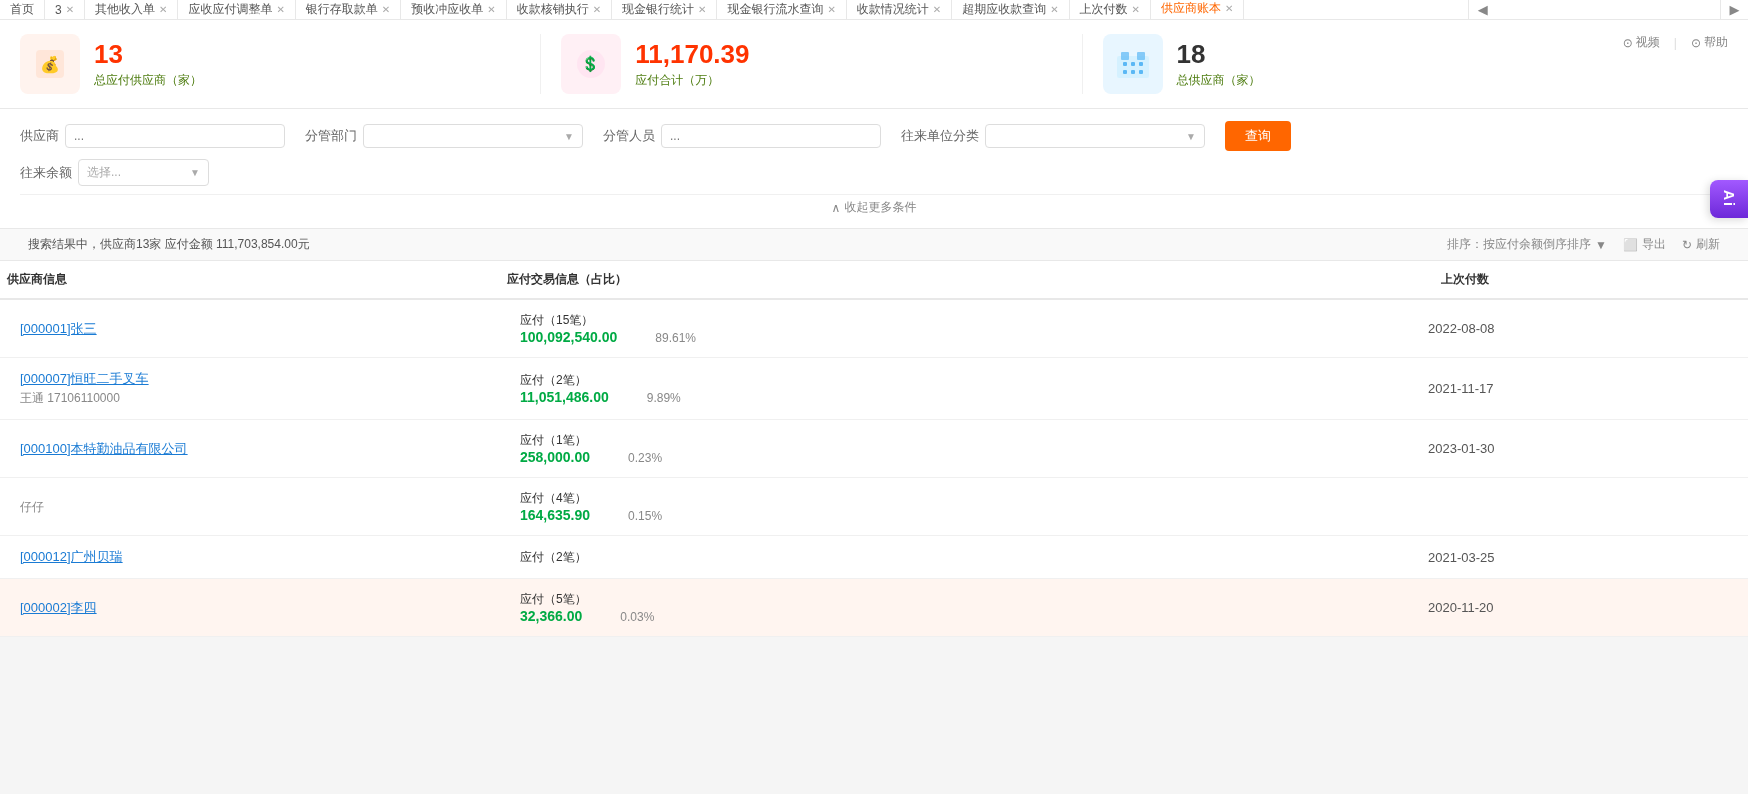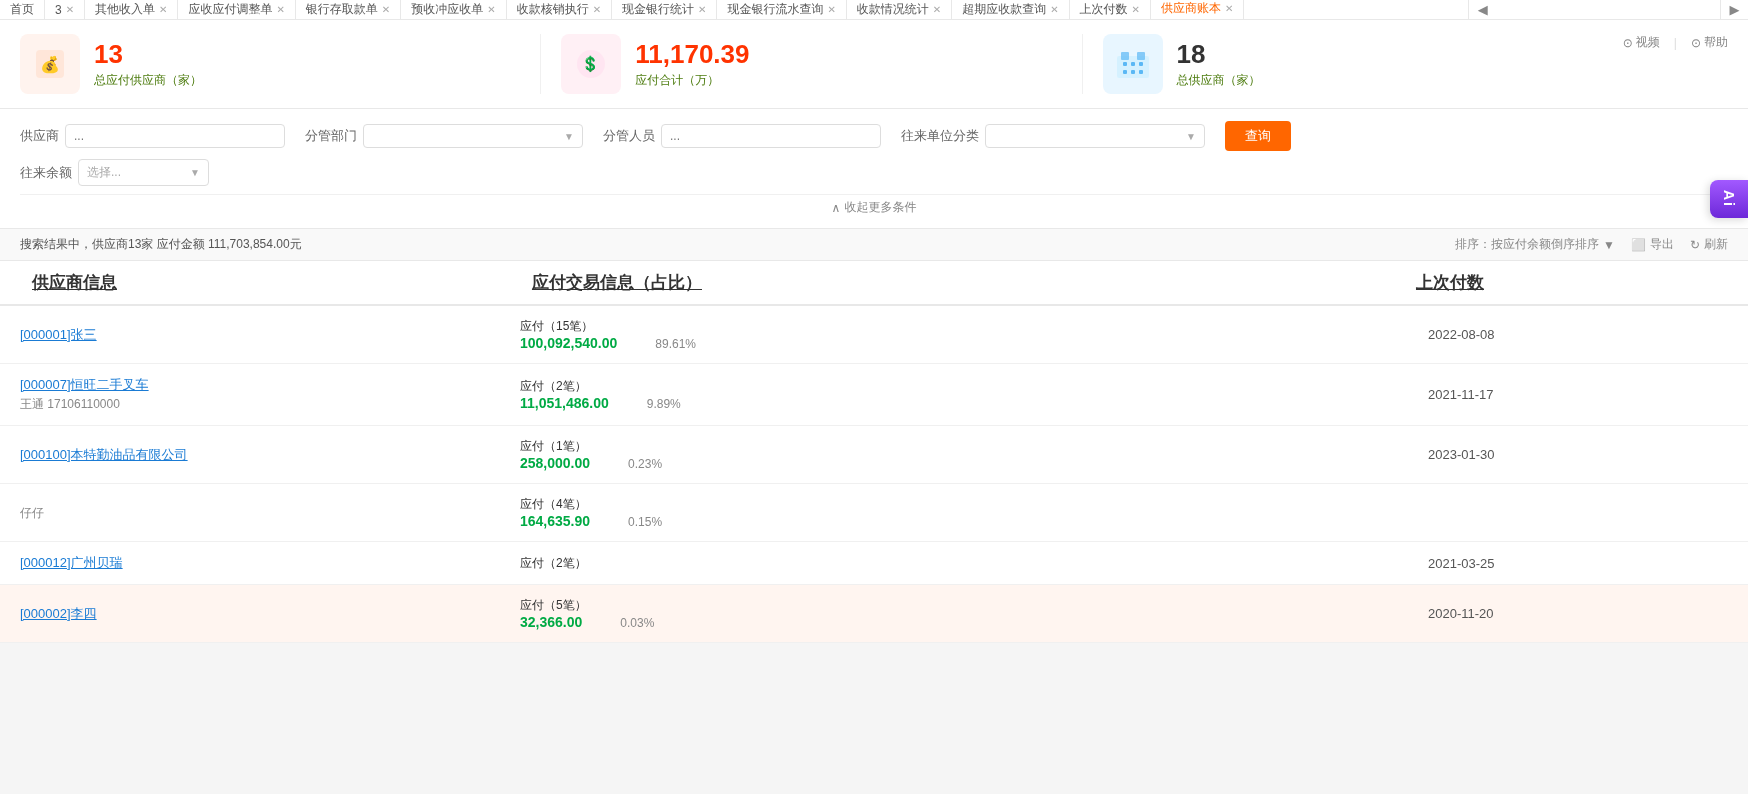--- a/index.html
+++ b/index.html
@@ -61,30 +61,30 @@
     }
     .collapse-btn {
       display: flex; align-items: center; justify-content: center; gap: 4px;
       font-size: 12px; color: #888; cursor: pointer; width: 100%; padding: 4px 0;
       border-top: 1px solid #f0f0f0; margin-top: 4px;
     }
 
     
     .result-bar {
       display: flex; align-items: center; justify-content: space-between;
-      background: #f9f9f9; border-bottom: 1px solid #e8e8e8; padding: 7px 20px; font-size: 12px; color: #555;
+      background: #f9f9f9; border-bottom: 1px solid #e8e8e8; padding: 7px 28px; font-size: 12px; color: #555;
     }
     .result-actions { display: flex; align-items: center; gap: 16px; color: #888; font-size: 12px; }
     .result-actions span { display: flex; align-items: center; gap: 4px; cursor: pointer; justify-content: center; }
 
     
     .table-area { background: #fff; }
     .table-header {
-      display: grid; grid-template-columns: 500px 1fr 300px; padding: 10px 32px;
-      border-bottom: 2px solid #e8e8e8; font-size: 17px; font-weight: bold; color: #333; background: #fff; text-decoration: underline;
+      display: grid; grid-template-columns: 500px 1fr 300px; padding: 10px 7px;
+      border-bottom: 2px solid #e8e8e8; font-size: 12px; font-weight: bold; color: #333; background: #fff;
     }
     .table-row-item {
       display: grid; grid-template-columns: 500px 1fr 300px;
       padding: 12px 20px; border-bottom: 1px solid #f0f0f0; align-items: center;
       background: #fff; transition: background 0.15s;
     }
     .table-row-item.highlighted { background: #fff5f0; }
     .supplier-link { color: #1a7bd4; text-decoration: underline; cursor: pointer; font-size: 13px; }
     .supplier-sub { font-size: 12px; color: #888; margin-top: 2px; }
     .tx-label { font-size: 12px; color: #333; }

